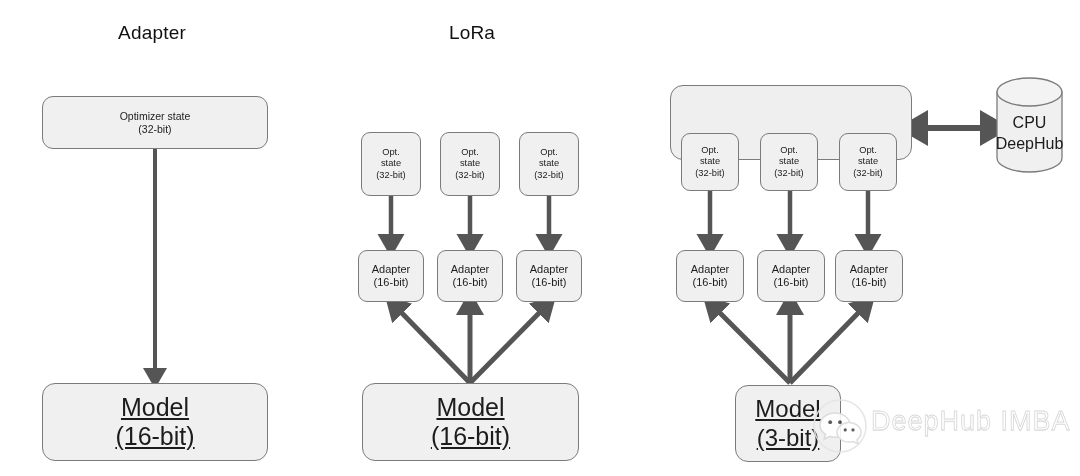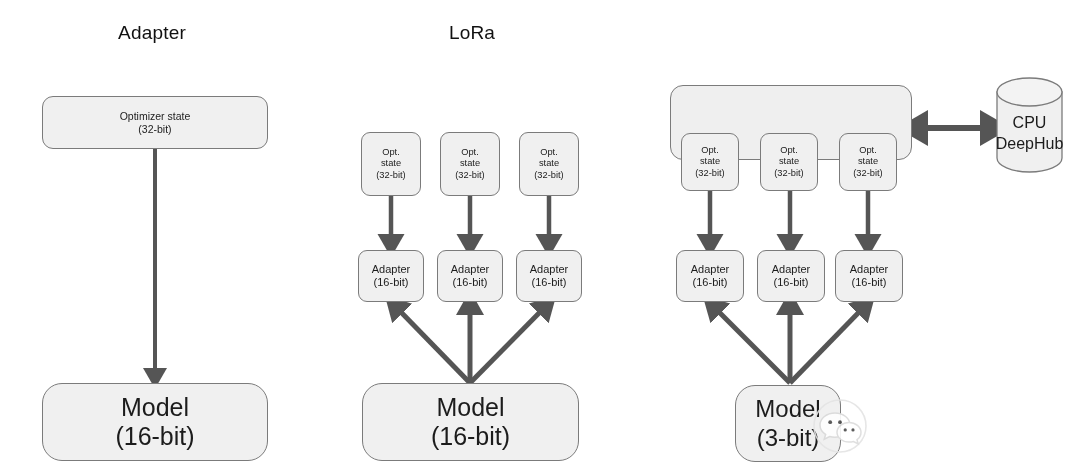--- a/index.html
+++ b/index.html
@@ -47,21 +47,21 @@
     flex-direction: column;
     align-items: center;
     justify-content: center;
     color: #1c1c1c;
     line-height: 1.22;
   }
   .node .l1, .node .l2 { display: block; white-space: nowrap; }
   .node-opt-wide { font-size: 10.5px; border-radius: 11px; }
   .node-opt-small { font-size: 9.3px; border-radius: 9px; margin-top: 40px; }
   .node-adapter { font-size: 11px; border-radius: 9px; }
-  .node-model { font-size: 25px; border-radius: 20px; line-height: 1.18; }
+  .node-model { font-size: 25px; border-radius: 13px; line-height: 1.18; text-decoration: underline; }
   .group-box {
     position: absolute;
     box-sizing: border-box;
     background: #efefef;
     border: 1.4px solid #7b7b7b;
     border-radius: 13px;
   }
   .cyl-label {
     position: absolute;
     text-align: center;
@@ -253,14 +253,15 @@
              C19.3,39 21.1,39.2 23,39.2 C31.3,39.2 38,33.8 38,27.1 C38,20.4 31.3,15 23,15 Z" fill="#ffffff" stroke="#d9d9d9" stroke-width="1.5"></path>
     <circle cx="18.2" cy="24.2" r="1.9" fill="#4a4a4a"></circle>
     <circle cx="28.0" cy="24.2" r="1.9" fill="#4a4a4a"></circle>
     <path d="M37,24.5 C30.4,24.5 25,28.9 25,34.3 C25,39.7 30.4,44.1 37,44.1
              C38.5,44.1 40,43.9 41.4,43.5 L46.2,45.8 L45.0,41.7
              C47.7,39.9 49,37.2 49,34.3 C49,28.9 43.6,24.5 37,24.5 Z" fill="#ffffff" stroke="#dcdcdc" stroke-width="1.5"></path>
     <circle cx="33.2" cy="31.9" r="1.6" fill="#4a4a4a"></circle>
     <circle cx="41.0" cy="31.9" r="1.6" fill="#4a4a4a"></circle>
   </svg>
 
+  <div class="watermark-text" style="left:871px; top:406px;">DeepHub IMBA</div>
 
 </div>
 
 </body></html>

